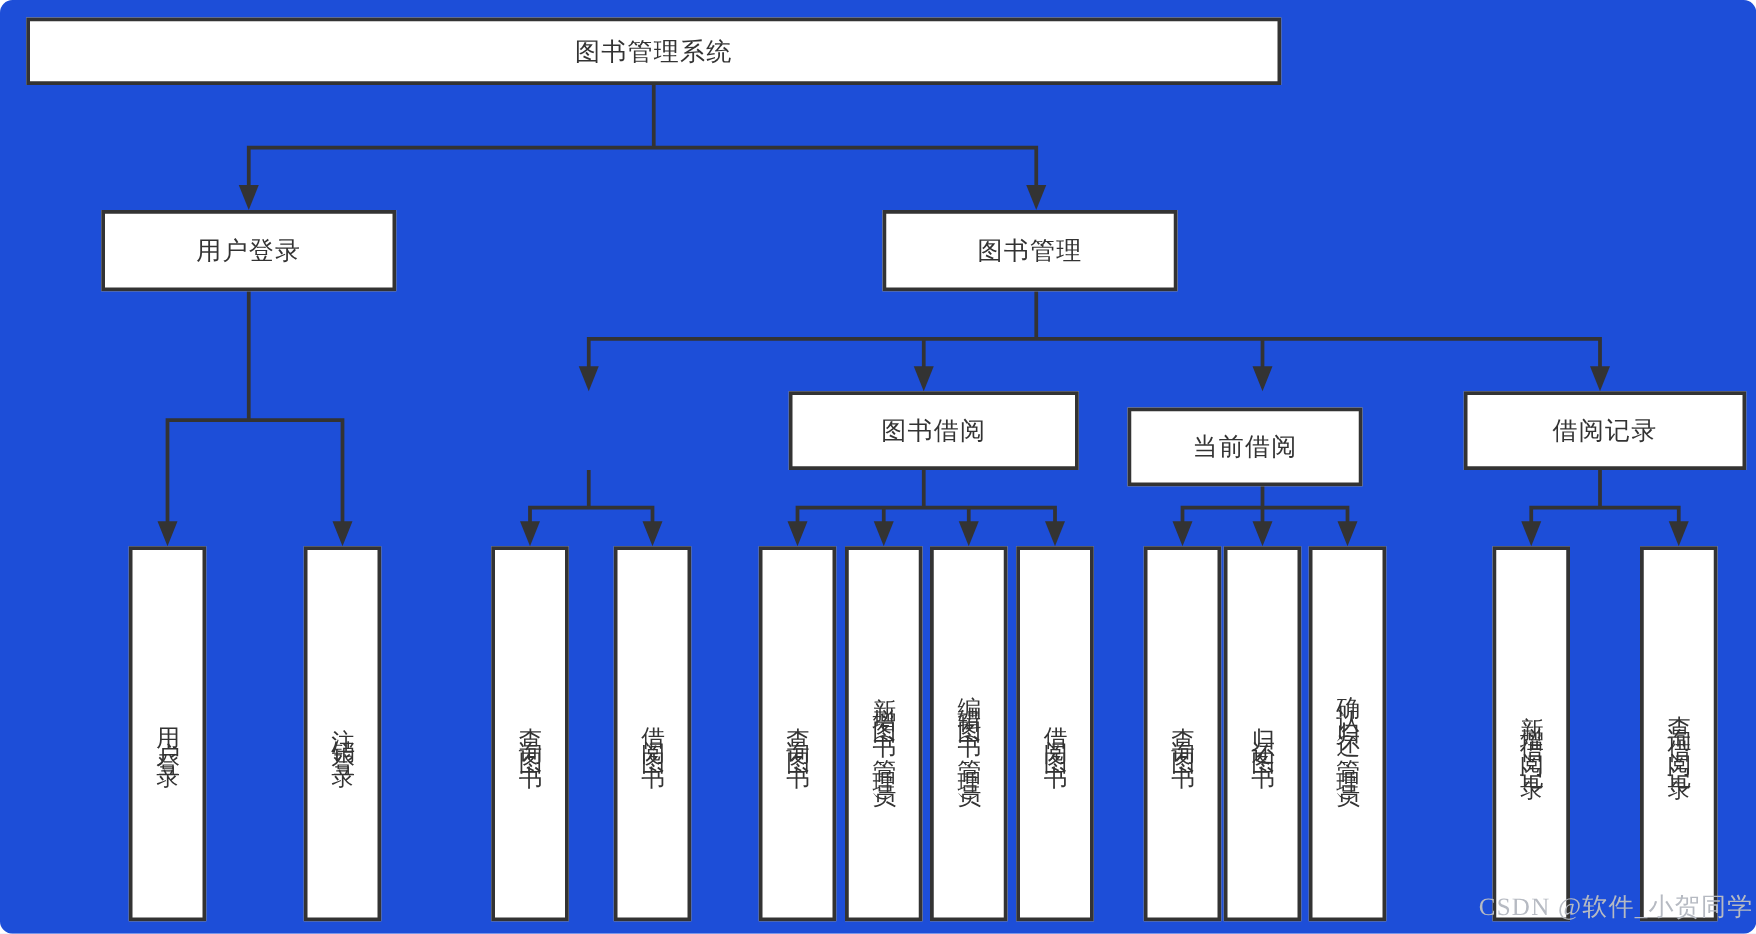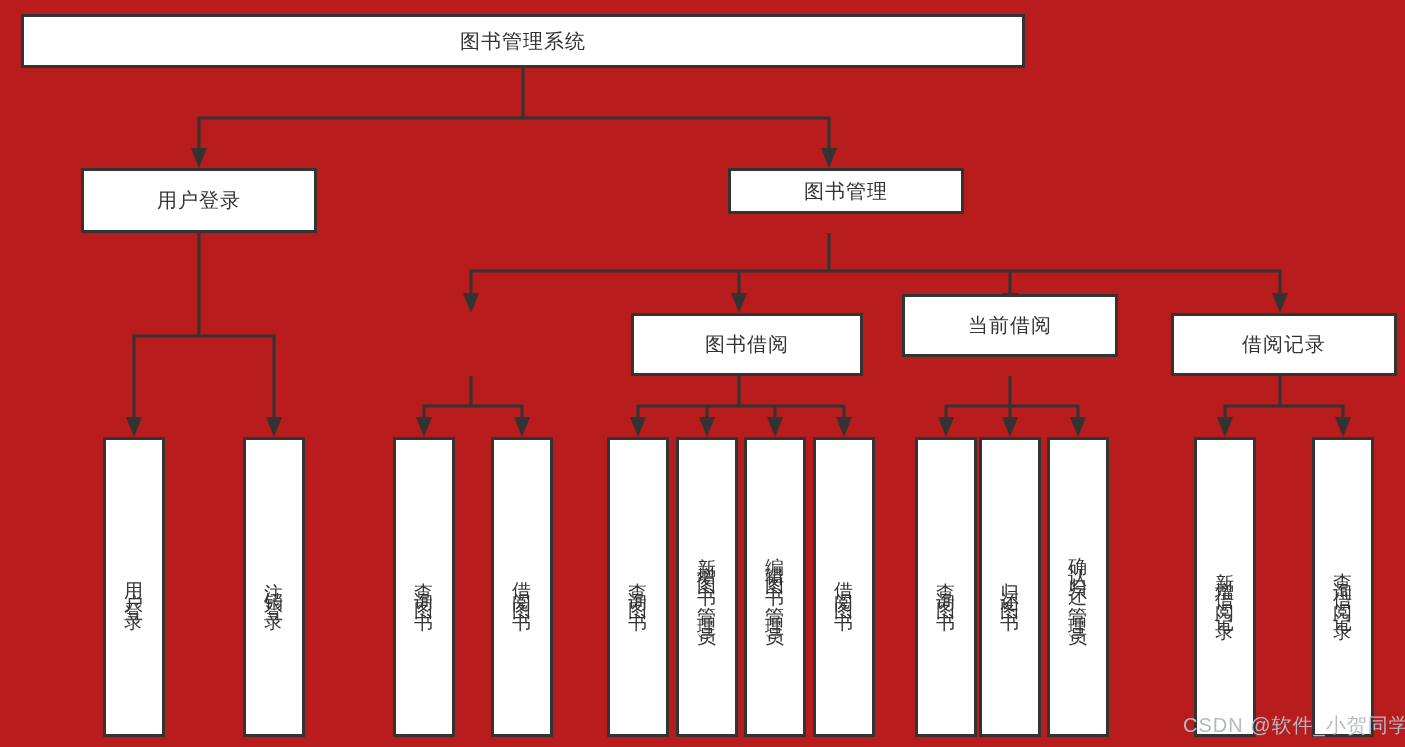--- a/index.html
+++ b/index.html
@@ -1,22 +1,23 @@
 <!DOCTYPE html>
 <html><head>
 <meta charset="utf-8">
 <style>
   html, body { margin:0; padding:0; background:#ffffff; }
   .stage {
     position: relative;
     width: 1405px;
     height: 747px;
-    background: #b91c1c;
+    background: #1d4ed8;
     overflow: hidden;
-    font-family: Liberation Sans, sans-serif;
+    font-family: Liberation Serif, serif;
+    border-radius: 10px;
   }
   .wires { position:absolute; left:0; top:0; z-index:1; }
   .node {
     position: absolute;
     box-sizing: border-box;
     border: 3px solid #333333;
     background: #ffffff;
     display: flex;
     align-items: center;
     justify-content: center;
@@ -86,28 +87,28 @@
     </g>
   </svg>
 
   <div class="node" style="left:21px;top:14px;width:1004px;height:54px">
     <span class="lbl">图书管理系统</span>
   </div>
 
   <div class="node" style="left:81px;top:168px;width:236px;height:65px">
     <span class="lbl">用户登录</span>
   </div>
-  <div class="node" style="left:728px;top:168px;width:236px;height:46px">
+  <div class="node" style="left:706px;top:168px;width:236px;height:65px">
     <span class="lbl">图书管理</span>
   </div>
 
   <div class="node" style="left:631px;top:313px;width:232px;height:63px">
     <span class="lbl">图书借阅</span>
   </div>
-  <div class="node" style="left:902px;top:294px;width:216px;height:63px">
+  <div class="node" style="left:902px;top:326px;width:188px;height:63px">
     <span class="lbl">当前借阅</span>
   </div>
   <div class="node" style="left:1171px;top:313px;width:226px;height:63px">
     <span class="lbl">借阅记录</span>
   </div>
 
   <div class="node" style="left:103px;top:437px;width:62px;height:300px">
     <span class="vlbl">用户登录</span>
   </div>
   <div class="node" style="left:243px;top:437px;width:62px;height:300px">

